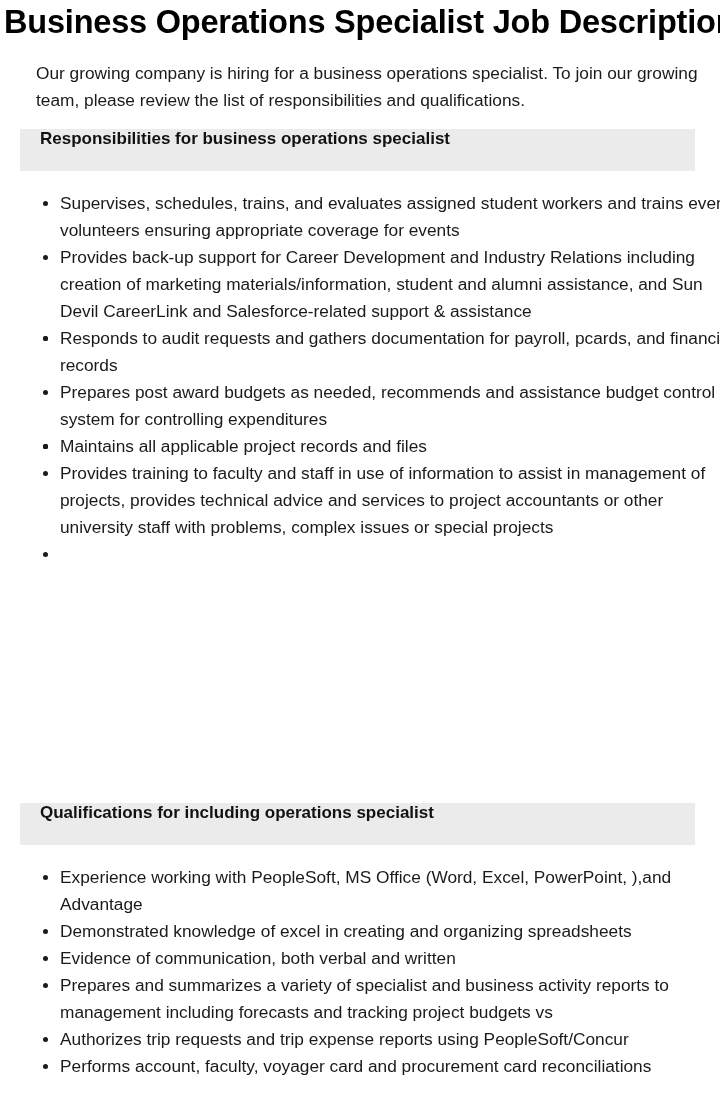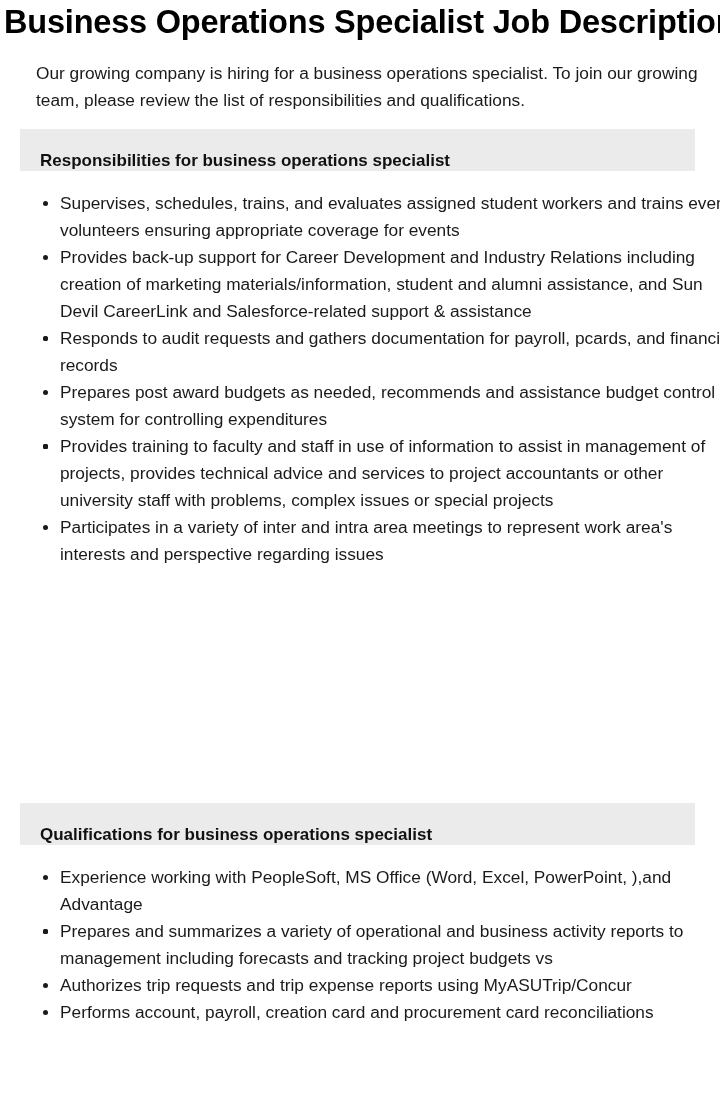--- a/index.html
+++ b/index.html
@@ -39,21 +39,21 @@
     }
     .section-header {
       position: absolute;
       left: 20px;
       width: 675px;
       height: 42px;
       background: #ebebeb;
       box-sizing: border-box;
       padding-left: 20px;
       display: flex;
-      align-items: flex-end;
+      align-items: flex-start;
       font-size: 17px;
       font-weight: bold;
       color: #111;
     }
     .list {
       position: absolute;
       left: 20px;
       width: 680px;
       margin: 0;
       padding: 0 0 0 40px;
@@ -89,29 +89,29 @@
 </div>
 
 <ul class="list" style="top:190px;">
   <li><span class="bullet"></span><span>Supervises, schedules, trains, and evaluates assigned student workers and trains event volunteers ensuring appropriate coverage for events</span></li>
   <li><span class="bullet"></span><span>Provides back-up support for Career Development and Industry Relations including creation of marketing materials/information, student and alumni assistance, and Sun Devil CareerLink and Salesforce-related support &amp; assistance</span></li>
   <li><span class="bullet"></span></li>
   <li><span class="bullet"></span><span>Responds to audit requests and gathers documentation for payroll, pcards, and financial records</span></li>
   <li><span class="bullet"></span><span>Prepares post award budgets as needed, recommends and assistance budget control system for controlling expenditures</span></li>
   <li><span class="bullet"></span></li>
   <li><span class="bullet"></span></li>
+  <li><span class="bullet"></span><span>Maintains all applicable project records and files</span></li>
+  <li><span class="bullet"></span><span>Provides training to faculty and staff in use of information to assist in management of projects, provides technical advice and services to project accountants or other university staff with problems, complex issues or special projects</span></li>
   <li><span class="bullet"></span></li>
-  <li><span class="bullet"></span><span>Provides training to faculty and staff in use of information to assist in management of projects, provides technical advice and services to project accountants or other university staff with problems, complex issues or special projects</span></li>
-  <li><span class="bullet"></span><span>Participates in a variety of inter and intra area meetings to represent work area's interests and perspective regarding issues</span></li>
 </ul>
 
 <div class="section-header" style="top:803px;">
-  <span>Qualifications for business operations specialist</span>
+  <span>Qualifications for including operations specialist</span>
 </div>
 
 <ul class="list" style="top:864px;">
   <li><span class="bullet"></span><span>Experience working with PeopleSoft, MS Office (Word, Excel, PowerPoint, ),and Advantage</span></li>
-  <li><span class="bullet"></span></li>
-  <li><span class="bullet"></span></li>
-  <li><span class="bullet"></span><span>Prepares and summarizes a variety of operational and business activity reports to management including forecasts and tracking project budgets vs</span></li>
-  <li><span class="bullet"></span><span>Authorizes trip requests and trip expense reports using MyASUTrip/Concur</span></li>
-  <li><span class="bullet"></span><span>Performs account, payroll, creation card and procurement card reconciliations</span></li>
+  <li><span class="bullet"></span><span>Demonstrated knowledge of excel in creating and organizing spreadsheets</span></li>
+  <li><span class="bullet"></span><span>Evidence of communication, both verbal and written</span></li>
+  <li><span class="bullet"></span><span>Prepares and summarizes a variety of specialist and business activity reports to management including forecasts and tracking project budgets vs</span></li>
+  <li><span class="bullet"></span><span>Authorizes trip requests and trip expense reports using PeopleSoft/Concur</span></li>
+  <li><span class="bullet"></span><span>Performs account, faculty, voyager card and procurement card reconciliations</span></li>
 </ul>
 
 </body></html>

